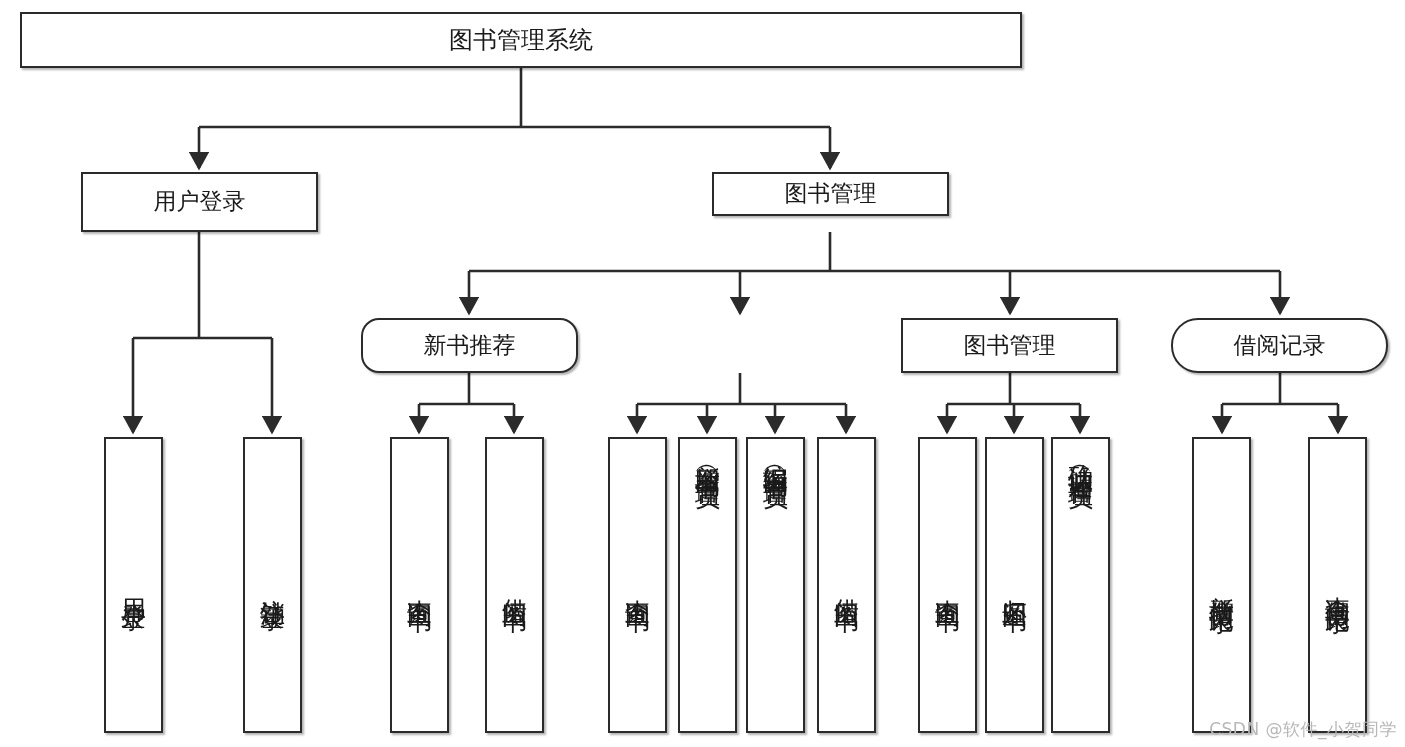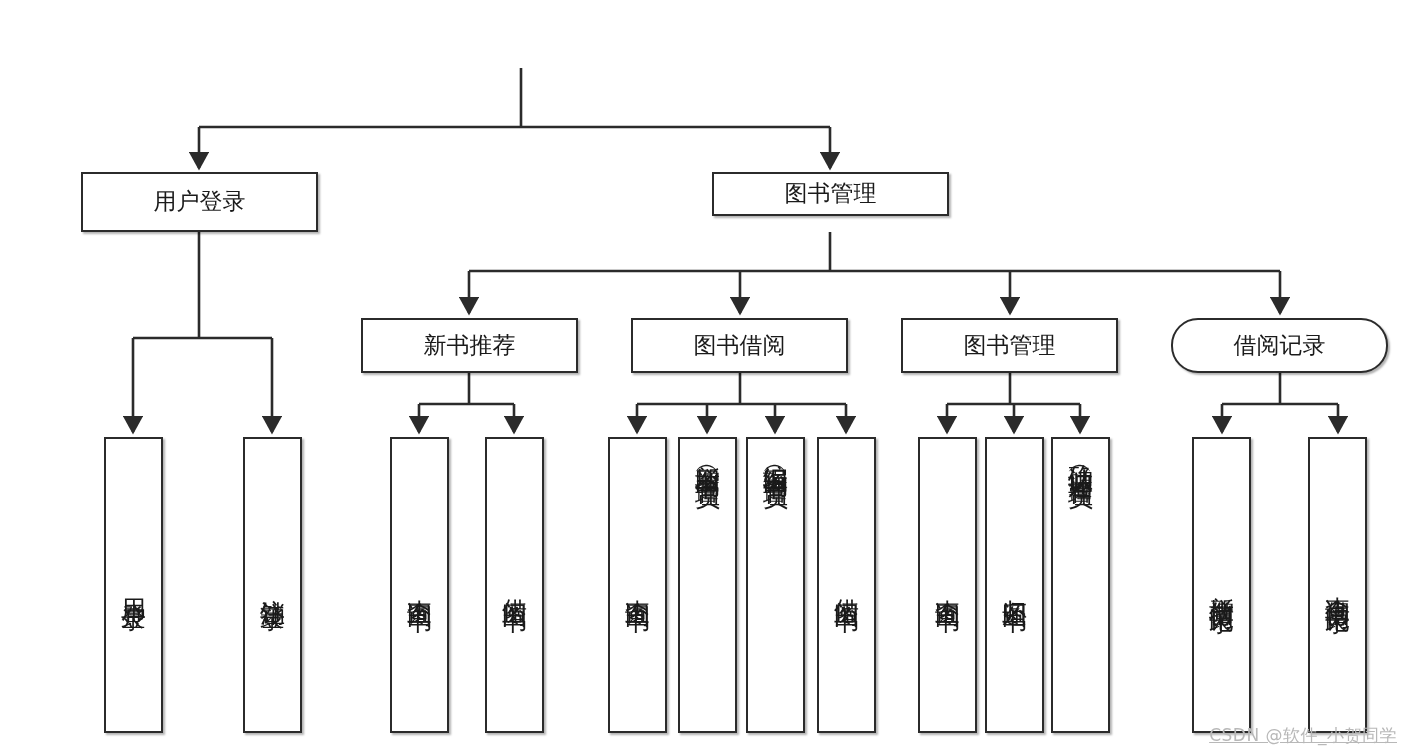--- a/index.html
+++ b/index.html
@@ -61,26 +61,25 @@
   .node.v .label {
     writing-mode: vertical-rl;
     text-orientation: upright;
     font-size: 25px;
     letter-spacing: 3px;
     line-height: 1;
   }
   #watermark {
     position: absolute;
     right: 8px;
-    bottom: 0;
+    bottom: 6px;
     font-size: 17px;
     color: #b8b8b8;
     white-space: nowrap;
     letter-spacing: 0.5px;
-    text-decoration: underline;
   }
 </style>
 </head>
 <body>
 
 <div id="canvas">
 
   <svg id="wires" viewBox="0 0 1405 747" xmlns="http://www.w3.org/2000/svg">
     <defs>
       <marker id="arrow" viewBox="0 0 12 12" refX="9.5" refY="6" markerWidth="8" markerHeight="8" orient="auto-start-reverse">
@@ -124,33 +123,33 @@
       <path d="M 1014 404 L 1014 432" marker-end="url(#arrow)"></path>
       <path d="M 1080 404 L 1080 432" marker-end="url(#arrow)"></path>
 
       <path d="M 1280 373 L 1280 404"></path>
       <path d="M 1222 404 L 1338 404"></path>
       <path d="M 1222 404 L 1222 432" marker-end="url(#arrow)"></path>
       <path d="M 1338 404 L 1338 432" marker-end="url(#arrow)"></path>
     </g>
   </svg>
 
+  <div class="node h root" style="left:20px; top:12px; width:1002px; height:56px;">
+    <span class="label">图书管理系统</span>
+  </div>
 
   <div class="node h" style="left:81px; top:172px; width:237px; height:60px;">
     <span class="label">用户登录</span>
   </div>
   <div class="node h" style="left:712px; top:172px; width:237px; height:44px;">
     <span class="label">图书管理</span>
   </div>
 
-  <div class="node h" style="left:361px; top:318px; width:217px; height:55px;">
+  <div class="node h" style="left:361px; top:318px; width:217px; height:55px;border-radius:18px;">
     <span class="label">新书推荐</span>
-  </div>
-  <div class="node h" style="left:631px; top:318px; width:217px; height:55px;">
-    <span class="label">图书借阅</span>
   </div>
   <div class="node h" style="left:901px; top:318px; width:217px; height:55px;">
     <span class="label">图书管理</span>
   </div>
   <div class="node h" style="left:1171px; top:318px; width:217px; height:55px;border-radius:27px;">
     <span class="label">借阅记录</span>
   </div>
 
   <div class="node v mid" style="left:104px; top:437px; width:59px; height:296px;">
     <span class="label">用户登录</span>

